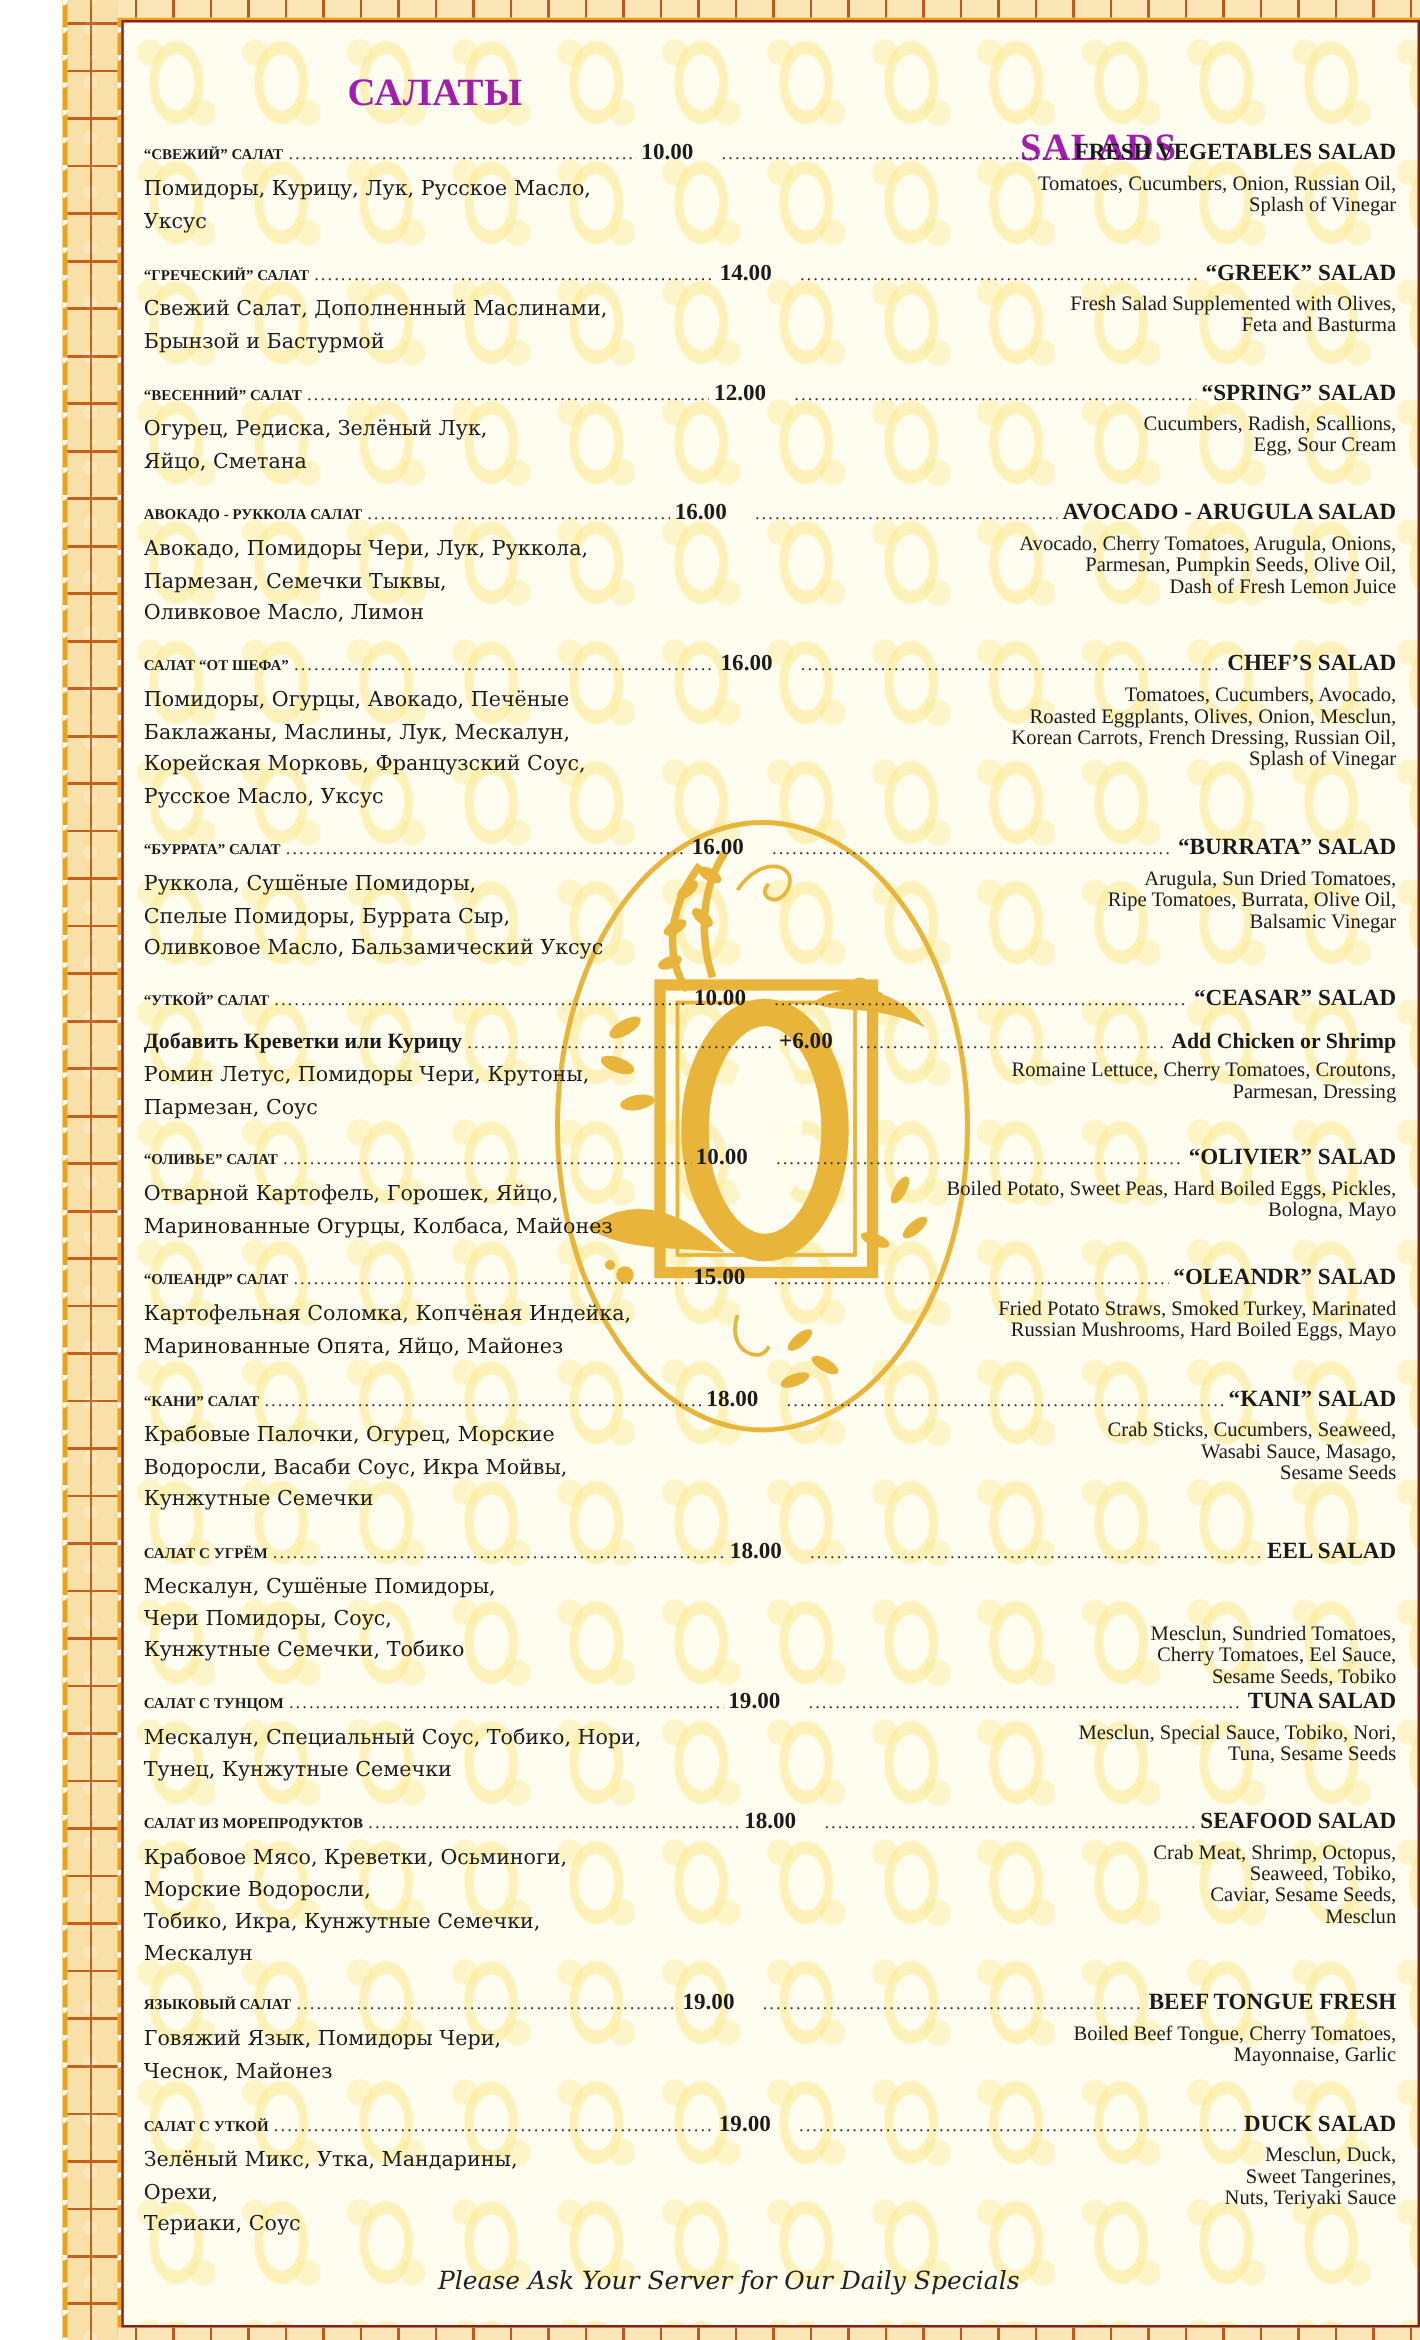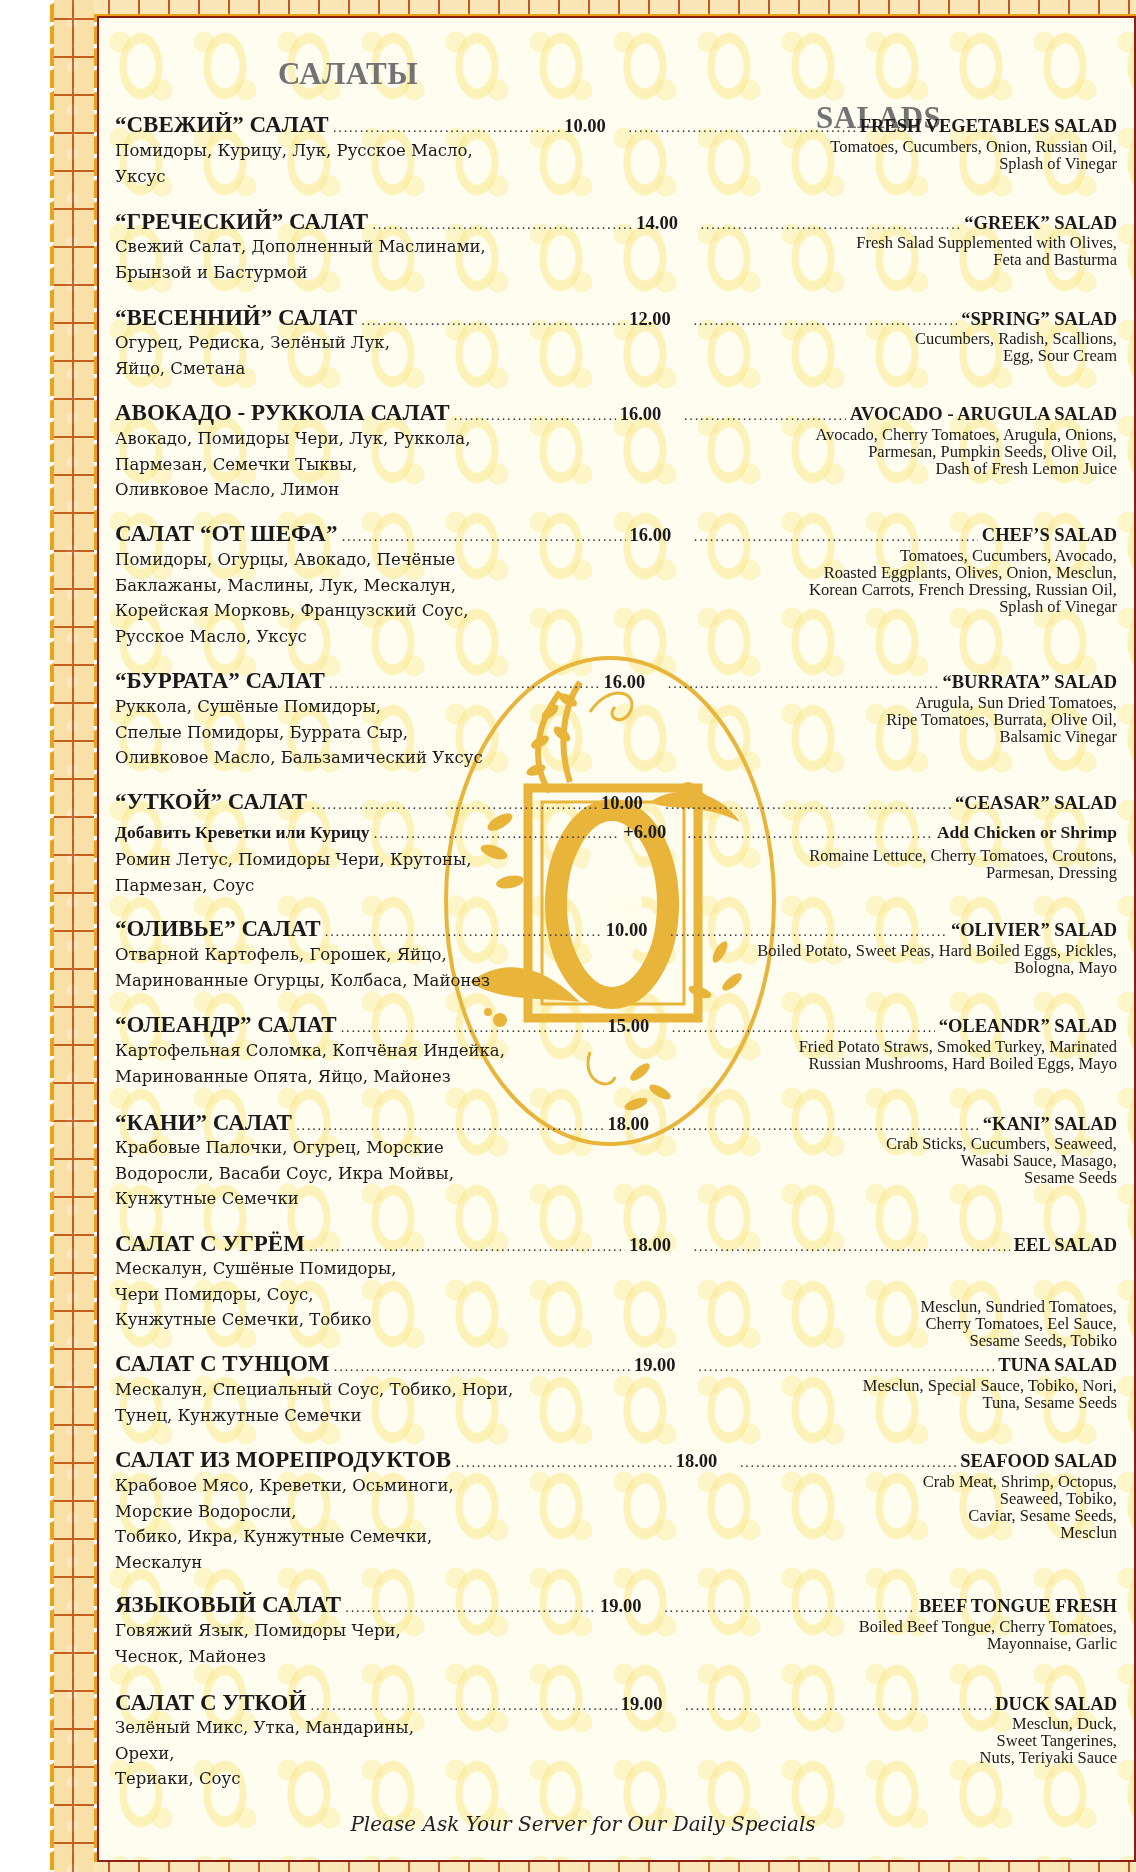--- a/index.html
+++ b/index.html
@@ -46,29 +46,29 @@
     overflow: hidden;
   }
 
   .emblem {
     position: absolute; left: 440px; top: 652px; width: 340px; height: 498px;
     pointer-events: none;
   }
 
   .heading {
     position: absolute; top: 56px; font-family: "Liberation Serif", serif; font-weight: bold;
-    font-size: 31px; color: #737373; letter-spacing: .5px;
+    font-size: 31px; color: #a21caf; letter-spacing: .5px;
   }
   .heading-ru { left: 278px; }
   .heading-en { left: 816px; margin-top: 44px; }
   .row {
     position: absolute; left: 115px; width: 1002px; height: 24px;
     display: flex; align-items: baseline; font-size: 17px;
   }
-  .name-ru { font-family: "Liberation Serif", serif; font-weight: bold; font-size: 23px; white-space: nowrap; }
+  .name-ru { font-family: "Liberation Serif", serif; font-weight: bold; font-size: 12px; white-space: nowrap; }
   .dots { flex: 1; overflow: hidden; white-space: nowrap; font-size: 13px; letter-spacing: 1.2px; color: #333; margin: 0 4px; }
   .dots::before { content: "............................................................................................................................................................................................................................"; }
   .price { font-family: "Liberation Serif", serif; font-weight: bold; font-size: 18.5px; width: 60px; white-space: nowrap; }
   .name-en { font-family: "Liberation Serif", serif; font-weight: bold; font-size: 18.5px; white-space: nowrap; }
   .row.addon .name-ru, .row.addon .name-en { font-size: 17.5px; }
 
   .desc-ru {
     position: absolute; left: 115px; width: 440px;
     font-family: "DejaVu Serif", serif; font-size: 16.5px; line-height: 25.5px; white-space: pre-line;
   }

